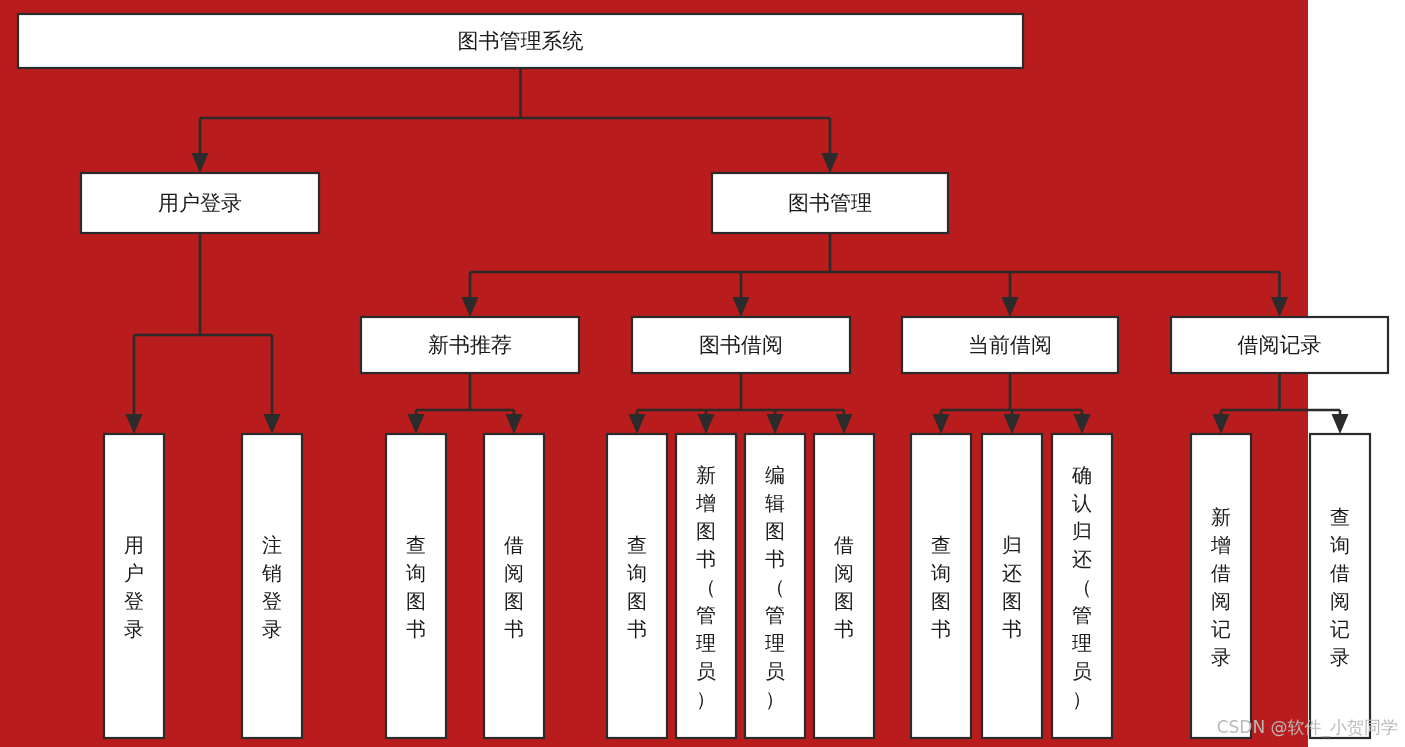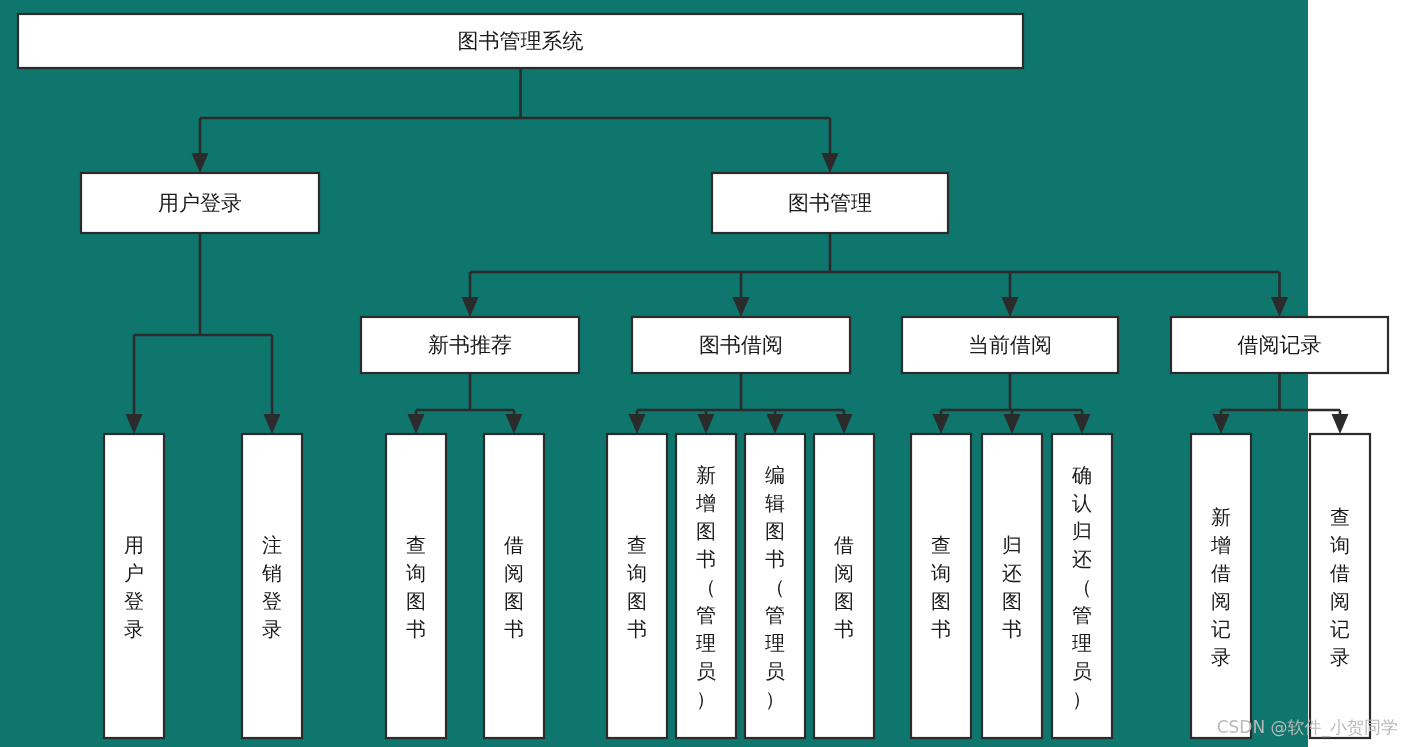--- a/index.html
+++ b/index.html
@@ -11,21 +11,21 @@
   body {
     width: 1405px;
     height: 747px;
     font-family: "DejaVu Sans", "Liberation Sans", sans-serif;
     overflow: hidden;
   }
   #diagram-root {
     position: relative;
     width: 1308px;
     height: 747px;
-    background: #0f766e;
+    background: #b91c1c;
   }
   svg.diagram-canvas {
     position: absolute;
     left: 0;
     top: 0;
     width: 1405px;
     height: 747px;
     display: block;
   }
   .node-rect {

